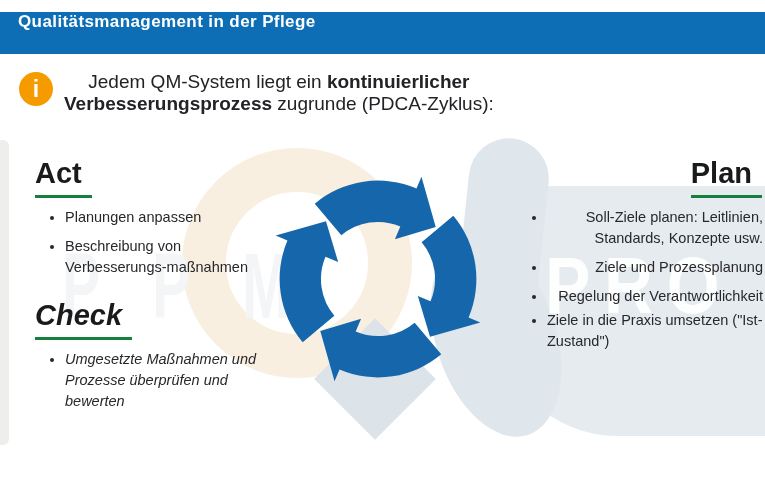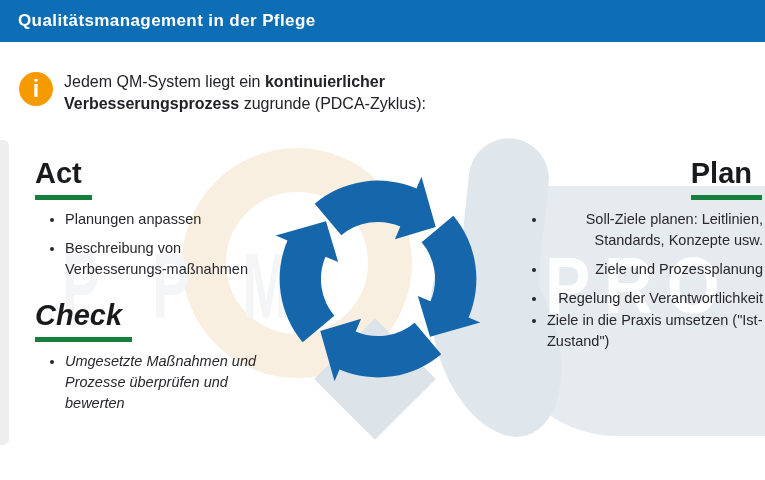--- a/index.html
+++ b/index.html
@@ -2,22 +2,22 @@
 <html><head>
 <meta charset="utf-8">
 <style>
   html,body{margin:0;padding:0;background:#fff;}
   .page{
     position:relative;width:765px;height:480px;overflow:hidden;background:#ffffff;
     font-family:"Liberation Sans","DejaVu Sans",sans-serif;
   }
   
   .titlebar{
-    position:absolute;left:0;top:0;width:765px;height:42px;background:#0d6eb5;z-index:6;
-    display:flex;align-items:center;
+    position:absolute;left:0;top:12px;width:765px;height:42px;background:#0d6eb5;z-index:6;
+    display:flex;
   }
   .titlebar h1{
     margin:0 0 0 18px;font-size:17px;font-weight:bold;color:#ffffff;letter-spacing:.4px;
   }
   
   .bg{position:absolute;inset:0;z-index:1;}
   .cream-ring{
     position:absolute;left:182px;top:148px;width:230px;height:230px;box-sizing:border-box;
     border:44px solid #f9efe1;border-radius:50%;
   }
@@ -52,27 +52,27 @@
   }
   
   .intro-icon{
     position:absolute;left:19px;top:72px;width:34px;height:34px;border-radius:50%;
     background:#f59b00;color:#fff;z-index:4;
     display:flex;align-items:center;justify-content:center;
     font-size:23px;font-weight:bold;
   }
   .intro-text{
     position:absolute;left:64px;top:71px;z-index:4;margin:0;
-    font-size:16px;line-height:21.5px;color:#222326;
+    font-size:19px;line-height:21.5px;color:#222326;text-align:center;
   }
   
   .quad{position:absolute;width:245px;z-index:4;}
   .quad h2{
     display:inline-block;margin:0;font-size:29px;font-weight:bold;color:#191a1c;
-    line-height:1.02;border-bottom:5px solid #15803d;padding:0 10px 6px 0;
+    line-height:1.02;border-bottom:3px solid #15803d;padding:0 10px 6px 0;
   }
   .quad ul{
     margin:9px 0 0;padding:0 0 0 22px;width:232px;
     font-size:14.5px;line-height:21px;color:#28282c;
   }
   .quad li{margin:8px;}
   .q-act{left:35px;top:159px;}
   .q-plan{left:517px;top:159px;text-align:right;}
   .q-check{left:35px;top:301px;font-style:italic;}
   .q-do{left:517px;top:301px;}

